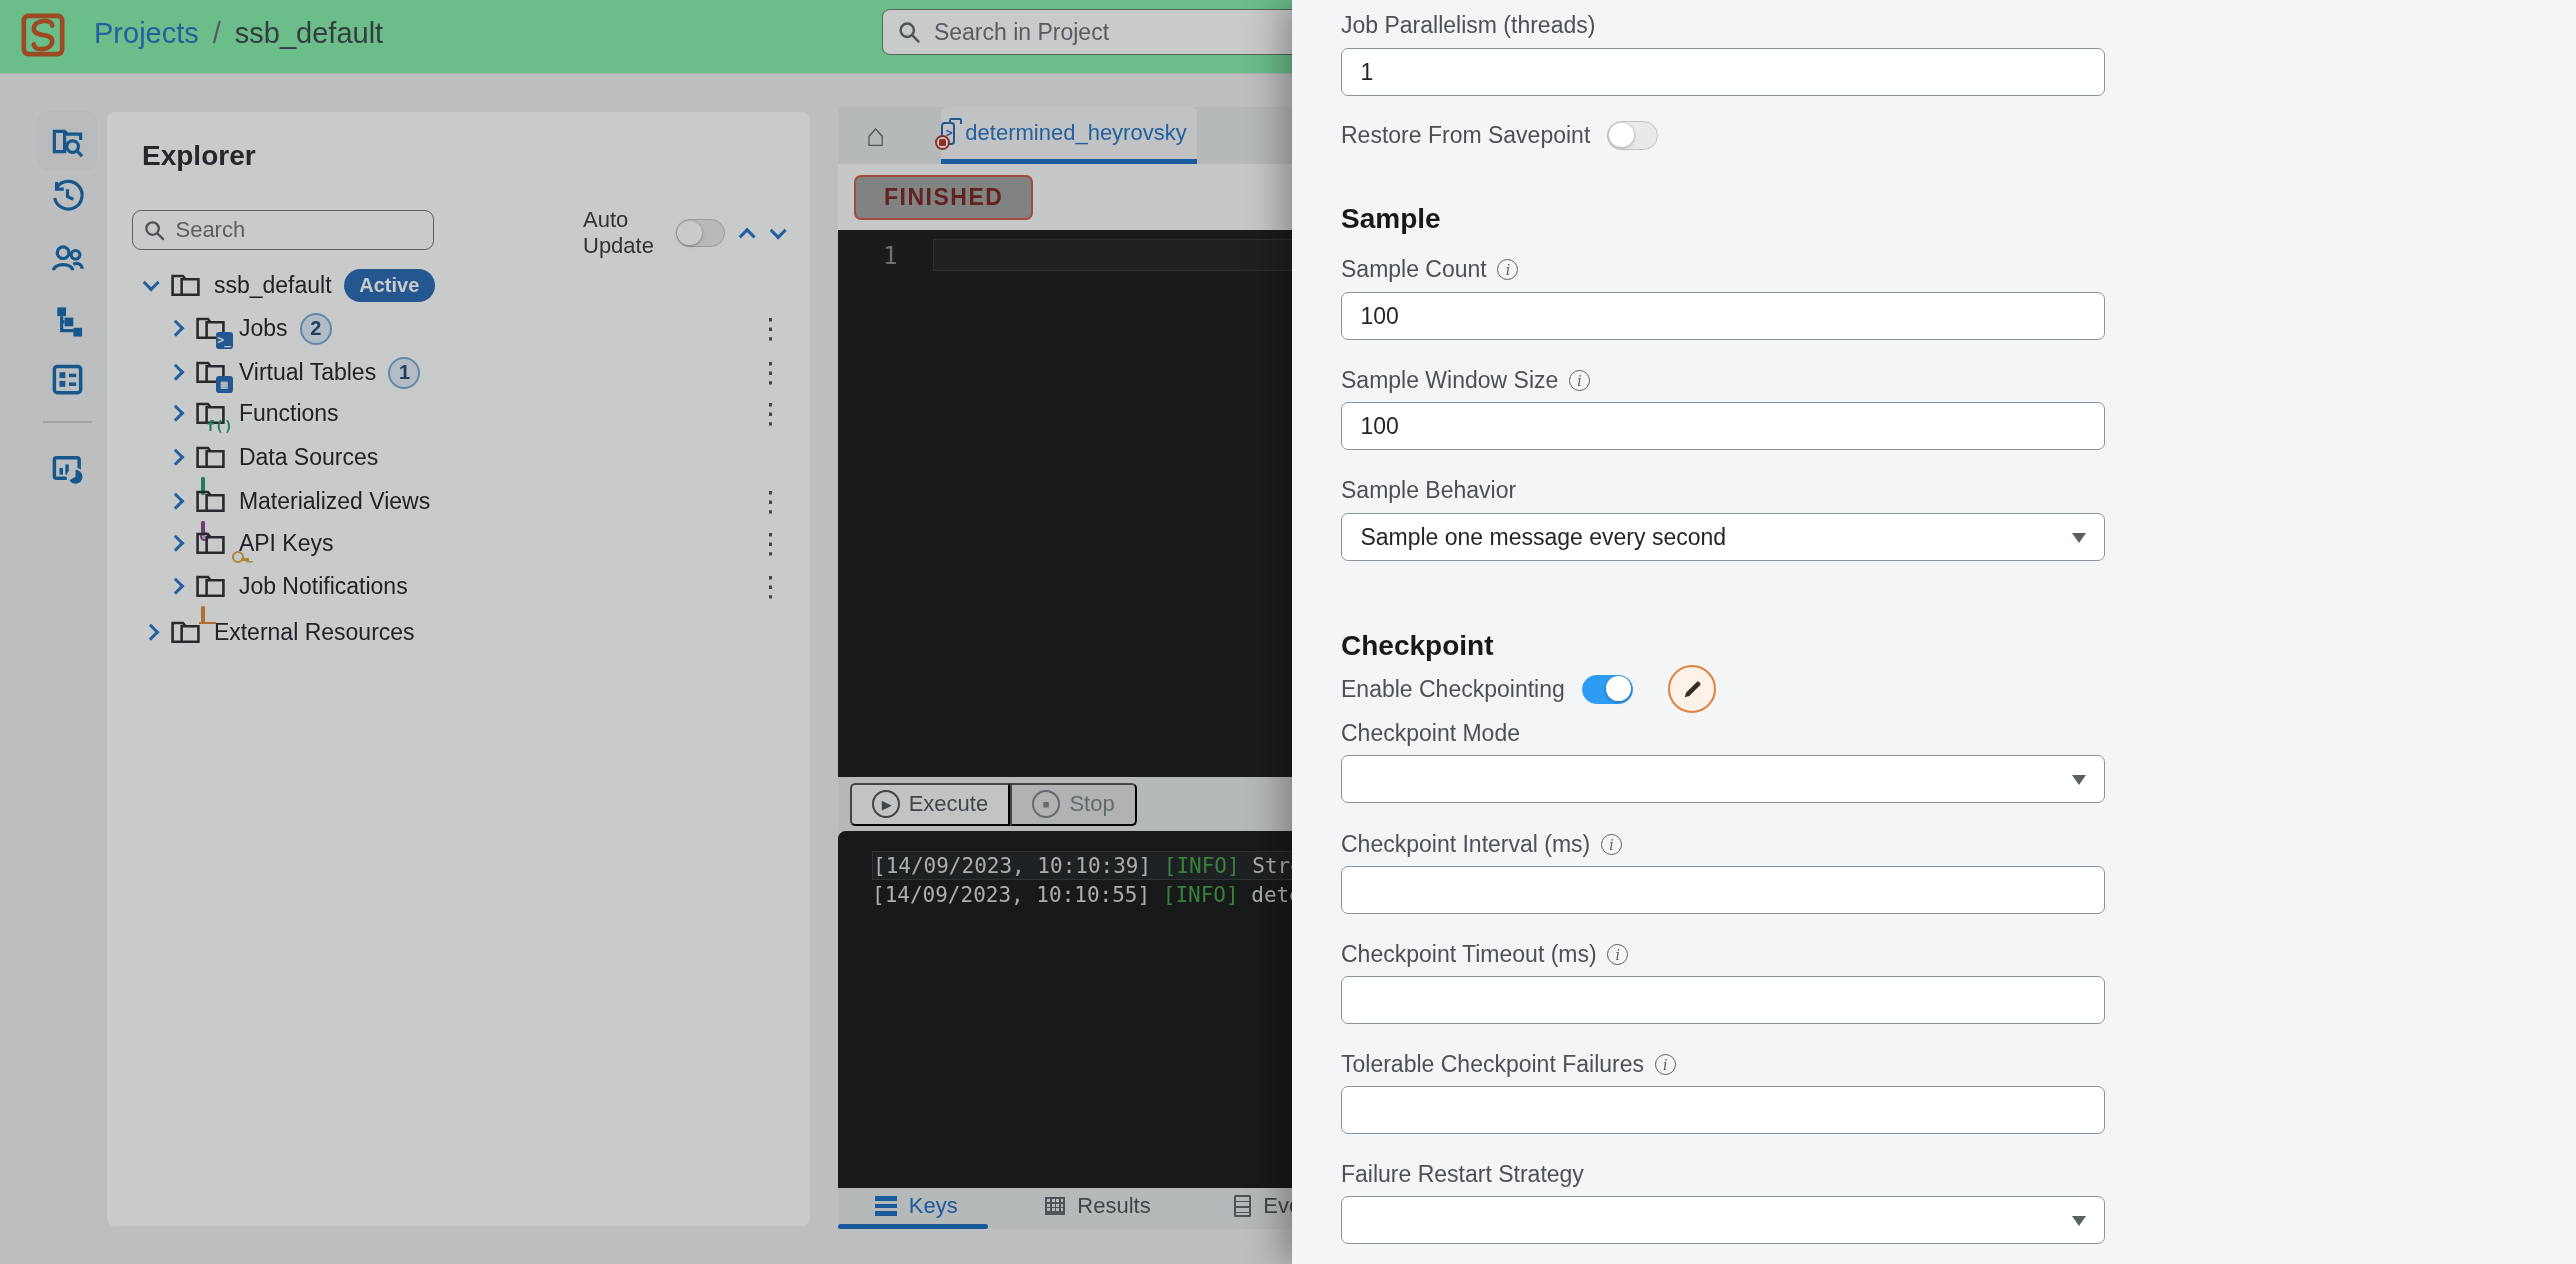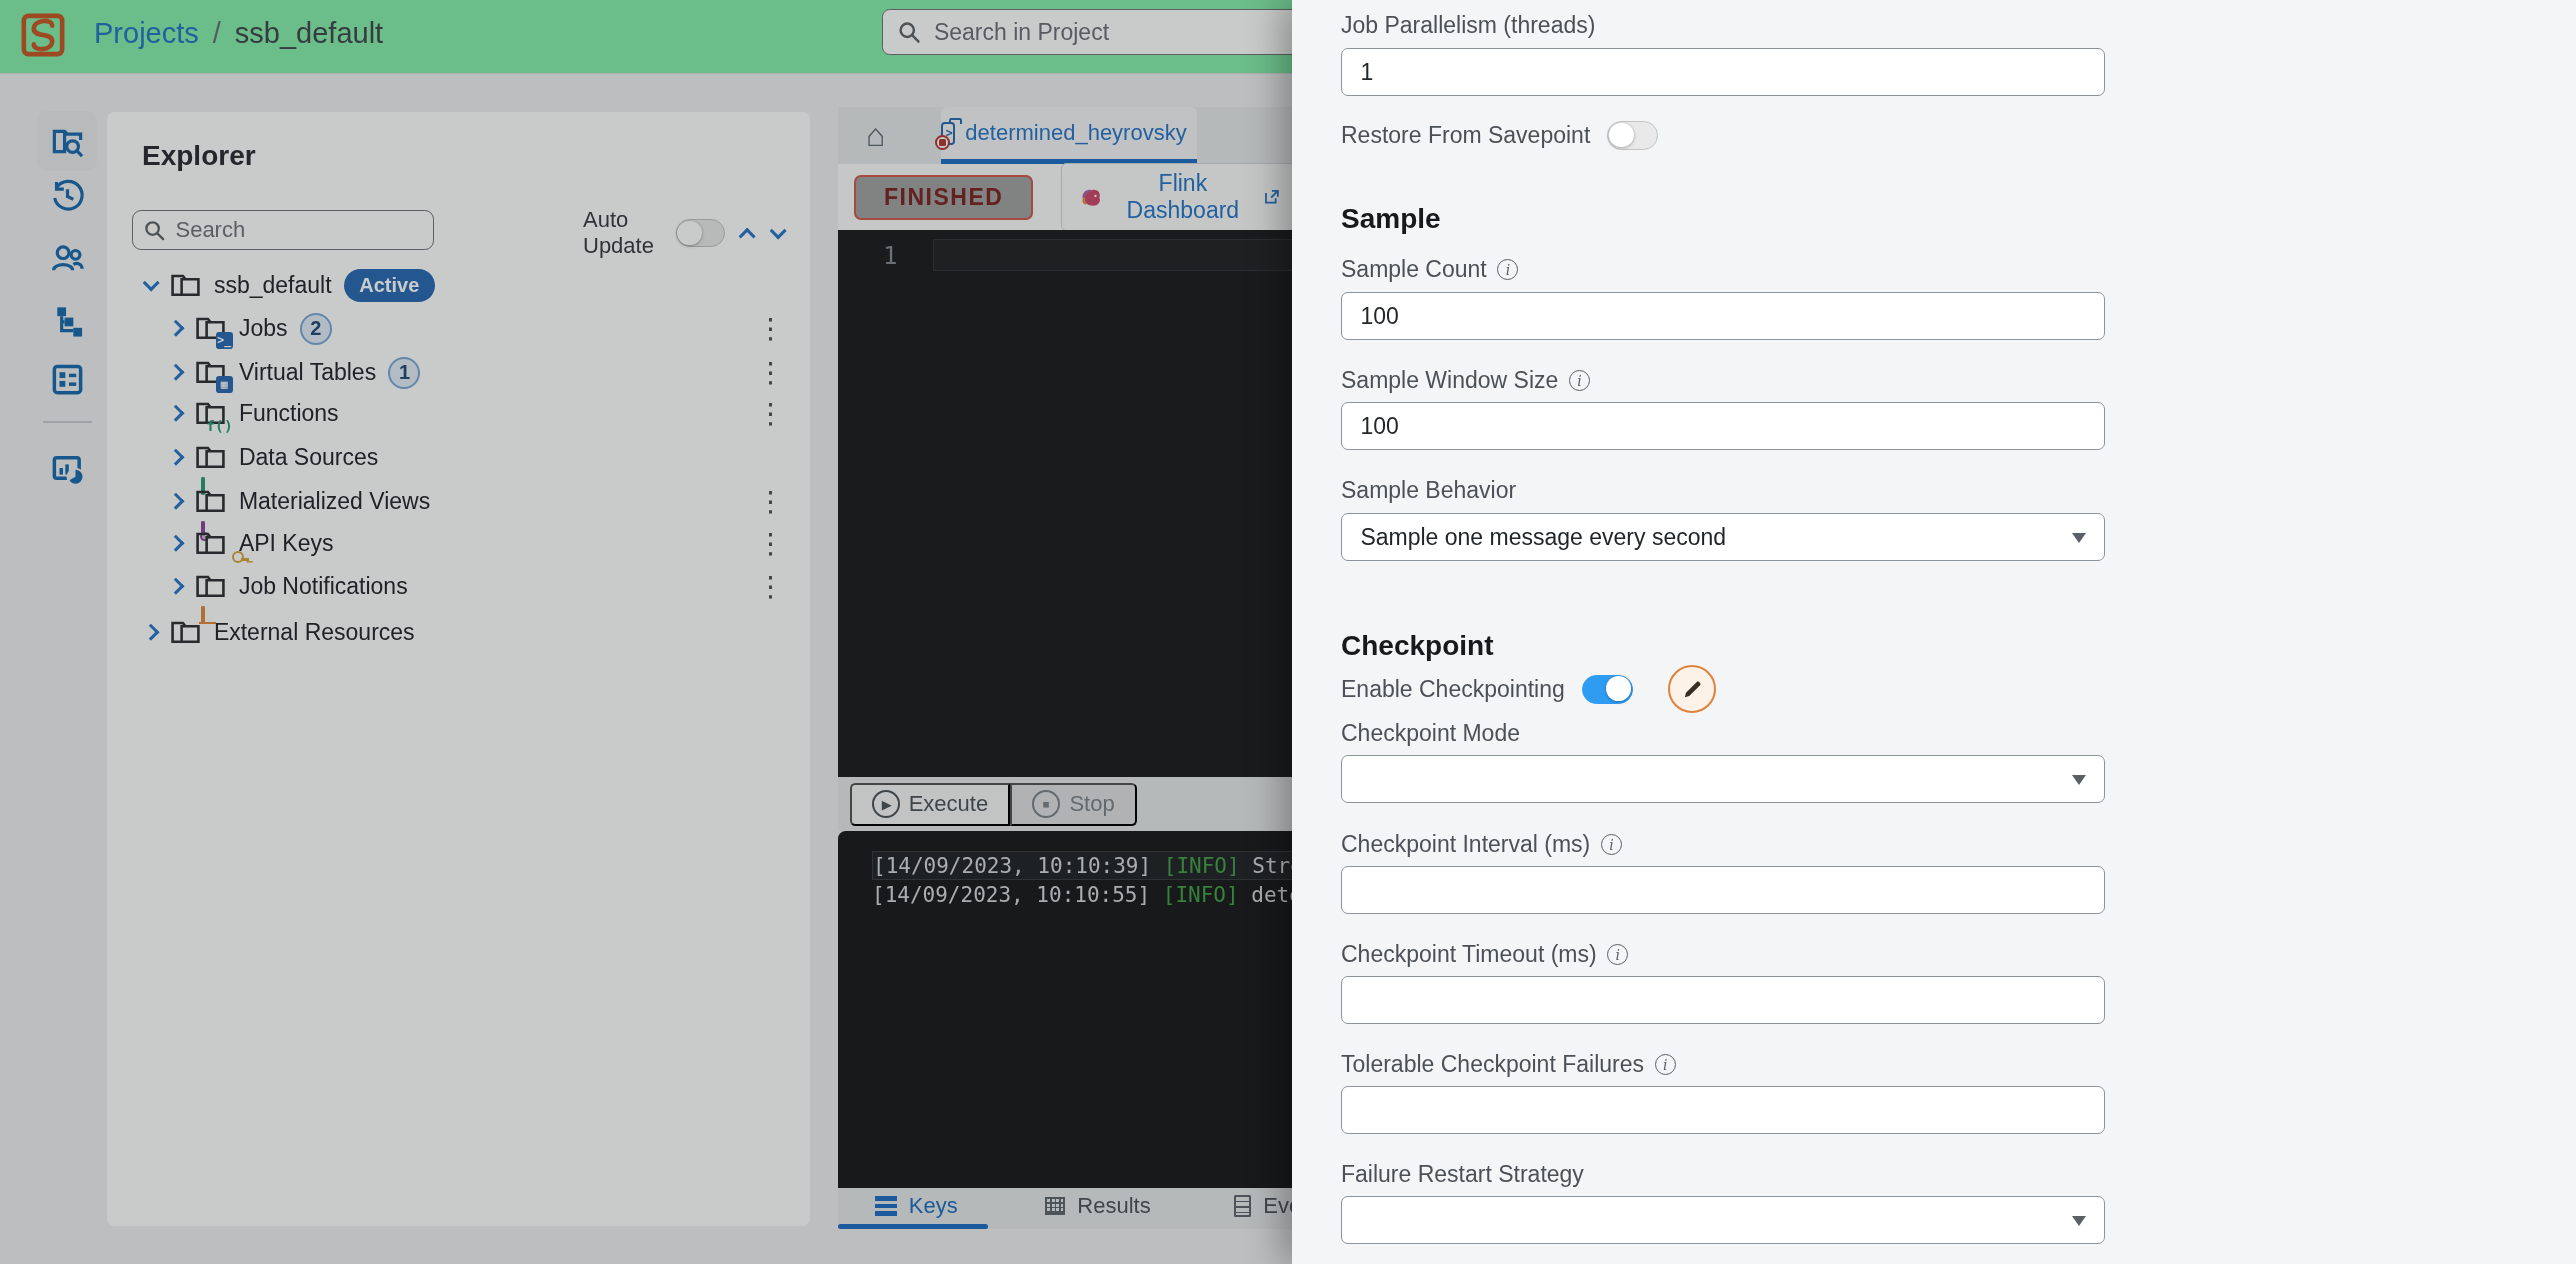--- a/index.html
+++ b/index.html
@@ -334,33 +334,20 @@
       </div>
     </div>
     <div class="jobtab">
       <span class="jobico">&gt;<span class="jobbadge"></span></span>
       <span class="jobtab-label">determined_heyrovsky</span>
       <span class="dirty-dot"></span>
     </div>
 
     <div class="jobbar">
       <span class="finished">FINISHED</span>
-      <button class="flinkbtn">
-        <svg width="28" height="28" viewBox="0 0 24 24">
-          <path d="M4 14 C2 8 8 3 13 5 C10 7 10 9 12 10 Z" fill="#b065a8"></path>
-          <path d="M13 5 C19 3 23 8 21 13 C23 16 20 21 15 21 C9 21 5 18 6 13 C7 9 10 7 13 5 Z" fill="#cf4a6b"></path>
-          <path d="M6 13 C4 15 4 18 7 19" fill="none" stroke="#e8903a" stroke-width="2.4"></path>
-          <circle cx="17" cy="11" r="1.2" fill="#fff"></circle>
-        </svg>
-        <span>Flink Dashboard</span>
-        <svg width="21.5" height="21.5" viewBox="0 0 24 24">
-          <path d="M4 7 v13 h13 v-6" fill="none" stroke="#2a77c9" stroke-width="2.4"></path>
-          <path d="M12 4 h8 v8 M20 4 L11 13" fill="none" stroke="#2a77c9" stroke-width="2.4"></path>
-        </svg>
-      </button>
     </div>
 
     <div class="code">
       <div class="lineband"></div>
       <span class="gutter-num">1</span>
     </div>
 
     <div class="runbar">
       <button class="runbtn exec">
         <span class="circ-ic play">▶</span>

